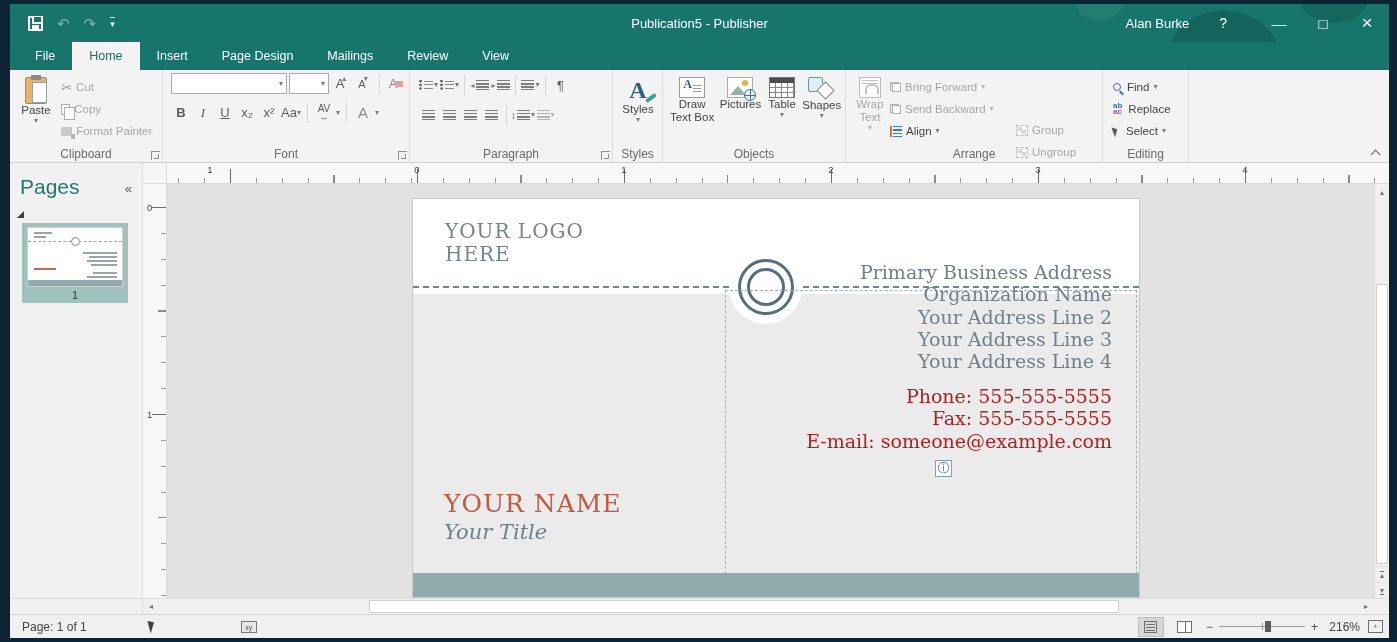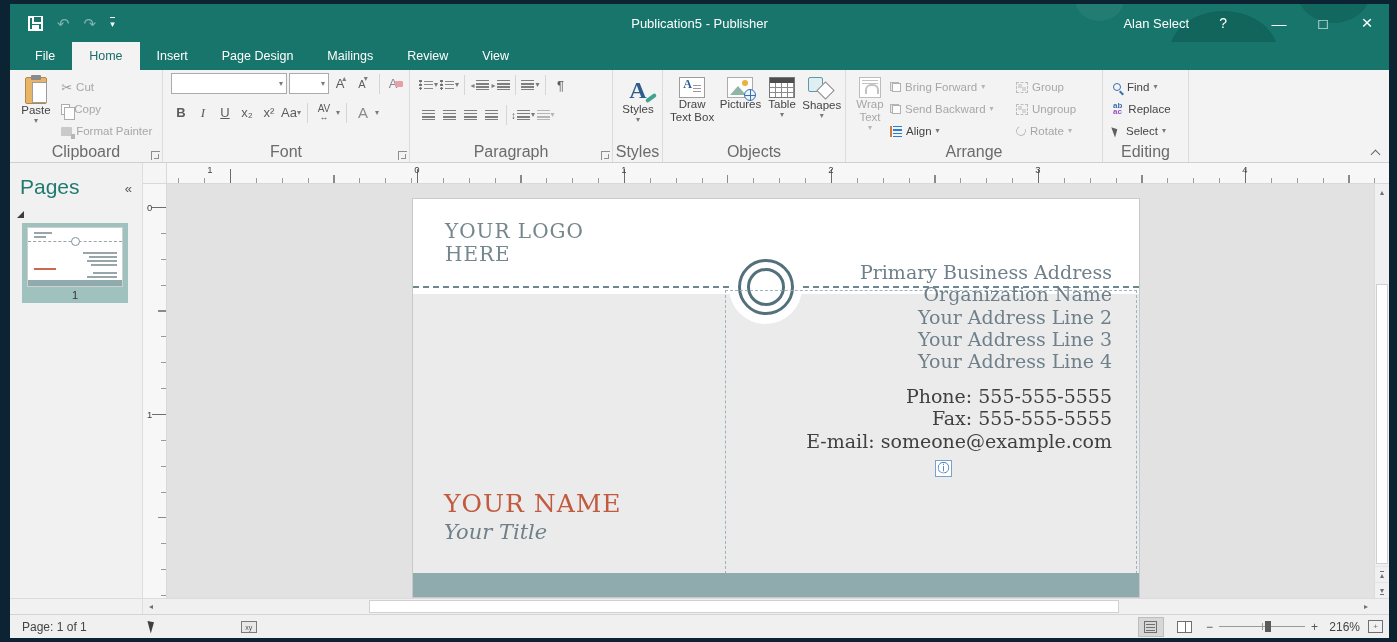--- a/index.html
+++ b/index.html
@@ -28,21 +28,21 @@
   .winbtn { width:44px; height:100%; display:flex; align-items:center; justify-content:center; font-size:15px; }
 
   
   .tabrow { height:28px; flex:0 0 28px; background:#17756b; display:flex; align-items:stretch; padding-left:8px; }
   .rtab { color:#fff; font-size:12.5px; padding:0 17px; display:flex; align-items:center; }
   .rtab.active { background:#f3f3f3; color:#1b6f66; }
 
   
   .ribbon { height:93px; flex:0 0 93px; background:#f3f3f3; border-bottom:1px solid #d0d0d0; display:flex; position:relative; font-size:11.5px; color:#444; }
   .rgroup { position:relative; height:100%; border-right:1px solid #dcdcdc; padding:3px 2px 14px 4px; }
-  .glabel { position:absolute; bottom:1px; left:0; right:0; text-align:center; font-size:16px; color:#6b6b6b; }
+  .glabel { position:absolute; bottom:1px; left:0; right:0; text-align:center; font-size:12px; color:#6b6b6b; }
   .launcher { position:absolute; right:2px; bottom:2px; width:9px; height:9px; border-top:1px solid #8f8f8f; border-left:1px solid #8f8f8f; }
   .launcher::after { content:""; position:absolute; right:1px; bottom:1px; width:4px; height:4px; border-right:1.5px solid #8f8f8f; border-bottom:1.5px solid #8f8f8f; }
   .bigbtn { display:inline-flex; flex-direction:column; align-items:center; justify-content:flex-start; height:72px; padding-top:4px; text-align:center; line-height:13px; vertical-align:top; }
   .caret { font-size:8px; color:#7a7a7a; line-height:8px; }
   .dis { color:#a7a7a7; }
   .smallrows { display:inline-flex; flex-direction:column; justify-content:flex-start; gap:4px; padding-top:5px; vertical-align:top; }
   .sbtn { display:flex; align-items:center; gap:4px; white-space:nowrap; height:18px; }
 
   
   .i-paste { width:22px; height:27px; background:#e8b567; border:1px solid #b3884e; border-radius:2px; position:relative; }
@@ -159,21 +159,21 @@
   .page { position:absolute; left:246px; top:15px; width:726px; height:398px; background:#fff; box-shadow:0 0 0 1px #c9c9c9; }
   .bc-serif { font-family:"DejaVu Serif","Liberation Serif",serif; }
   .bc-logo { position:absolute; left:32px; top:21px; width:150px; font-size:20px; line-height:23px; letter-spacing:1px; color:#75868d; }
   .bc-dash { position:absolute; left:0; right:0; top:87px; border-top:2px dashed #6d8691; }
   .bc-gray { position:absolute; left:0; right:0; top:95px; height:279px; background:#ebebeb; }
   .bc-disc { position:absolute; left:316px; top:52px; width:73px; height:73px; border-radius:50%; background:#fff; }
   .bc-ring1 { position:absolute; left:325px; top:60px; width:56px; height:56px; border:3px solid #54707b; border-radius:50%; }
   .bc-ring2 { position:absolute; left:334px; top:69px; width:38px; height:38px; border:3px solid #54707b; border-radius:50%; }
   .bc-textbox { position:absolute; left:312px; top:91px; width:412px; height:284px; border:1px dashed #9db3bd; border-bottom-color:#f2f6f7; }
   .bc-info { position:absolute; right:27px; top:62px; text-align:right; font-size:19px; line-height:22.3px; color:#6f808b; white-space:nowrap; }
-  .bc-contact { position:absolute; right:27px; top:186px; text-align:right; font-size:19px; line-height:22.3px; color:#404040; white-space:nowrap; }
+  .bc-contact { position:absolute; right:27px; top:186px; text-align:right; font-size:19px; line-height:22.3px; color:#b91c1c; white-space:nowrap; }
   .smart-tag { position:absolute; left:522px; top:261px; width:17px; height:17px; background:#fff; border:1px solid #7ba0cc; color:#2e6bb5; font-size:12px; line-height:15px; text-align:center; }
   .bc-name { position:absolute; left:31px; top:290px; font-size:25px; letter-spacing:1px; color:#c25a40; }
   .bc-title { position:absolute; left:31px; top:321px; font-size:21px; font-style:italic; color:#6f808b; }
   .bc-band { position:absolute; left:0; right:0; top:374px; height:24px; background:#8fabae; }
 
   
   .vscroll { flex:0 0 15px; background:#f0f0f0; border-left:1px solid #dcdcdc; display:flex; flex-direction:column; position:relative; }
   .sc-btn { flex:0 0 16px; display:flex; align-items:center; justify-content:center; font-size:8px; color:#6f6f6f; }
   .vtrack { flex:1 1 auto; position:relative; }
   .vthumb { position:absolute; left:1px; right:1px; top:84px; height:280px; background:#fff; border:1px solid #d0d0d0; }
@@ -212,21 +212,21 @@
 
   <div class="titlebar">
     <div class="qat">
       <span class="icon-floppy"></span>
       <span class="qat-glyph">↶</span>
       <span class="qat-glyph">↷</span>
       <span class="qat-caret">▾</span>
     </div>
     <span class="win-title">Publication5 - Publisher</span>
     <div class="tb-right">
-      <span class="tb-user">Alan Select</span>
+      <span class="tb-user">Alan Burke</span>
       <span class="tb-help">?</span>
       <span class="winbtn">—</span>
       <span class="winbtn">□</span>
       <span class="winbtn" style="font-size:19px;">×</span>
     </div>
   </div>
 
   <div class="tabrow">
     <span class="rtab">File</span>
     <span class="rtab active">Home</span>
@@ -418,21 +418,21 @@
             <span class="i-layer"></span>
             <span>Send Backward</span>
             <span class="caret" style="color:#b5b5b5;">▾</span>
           </div>
           <div class="sbtn">
             <span class="i-align"></span>
             <span>Align</span>
             <span class="caret">▾</span>
           </div>
         </div>
-        <div class="smallrows" style="width:80px;">
+        <div class="smallrows" style="width:80px;margin-top:43px;">
           <div class="sbtn dis">
             <span class="i-groupsq"></span>
             <span>Group</span>
           </div>
           <div class="sbtn dis">
             <span class="i-groupsq"></span>
             <span>Ungroup</span>
           </div>
           <div class="sbtn dis">
             <span class="i-rotate"></span>

